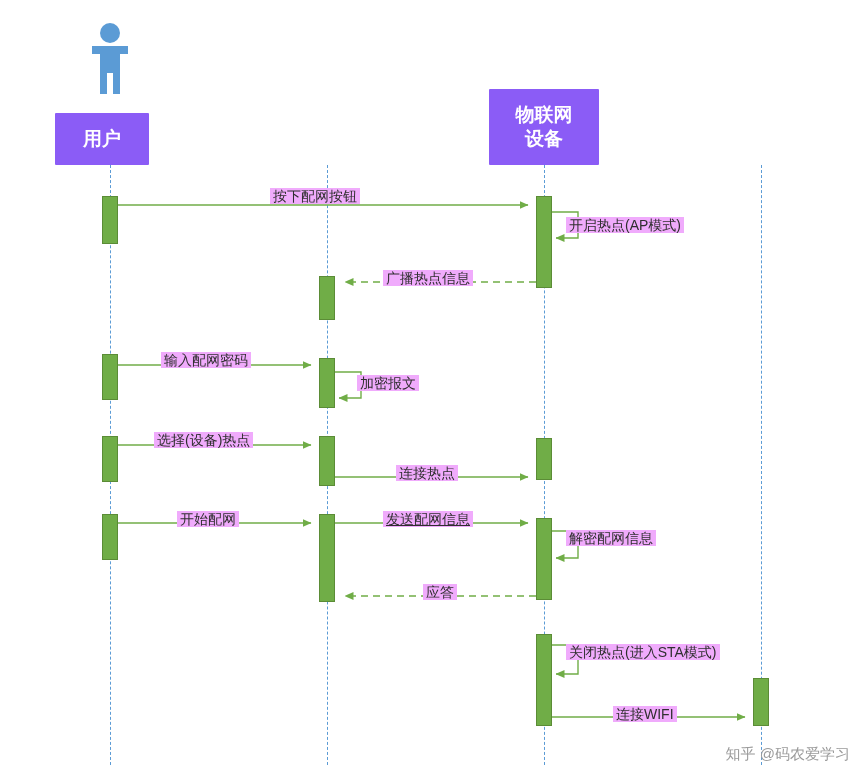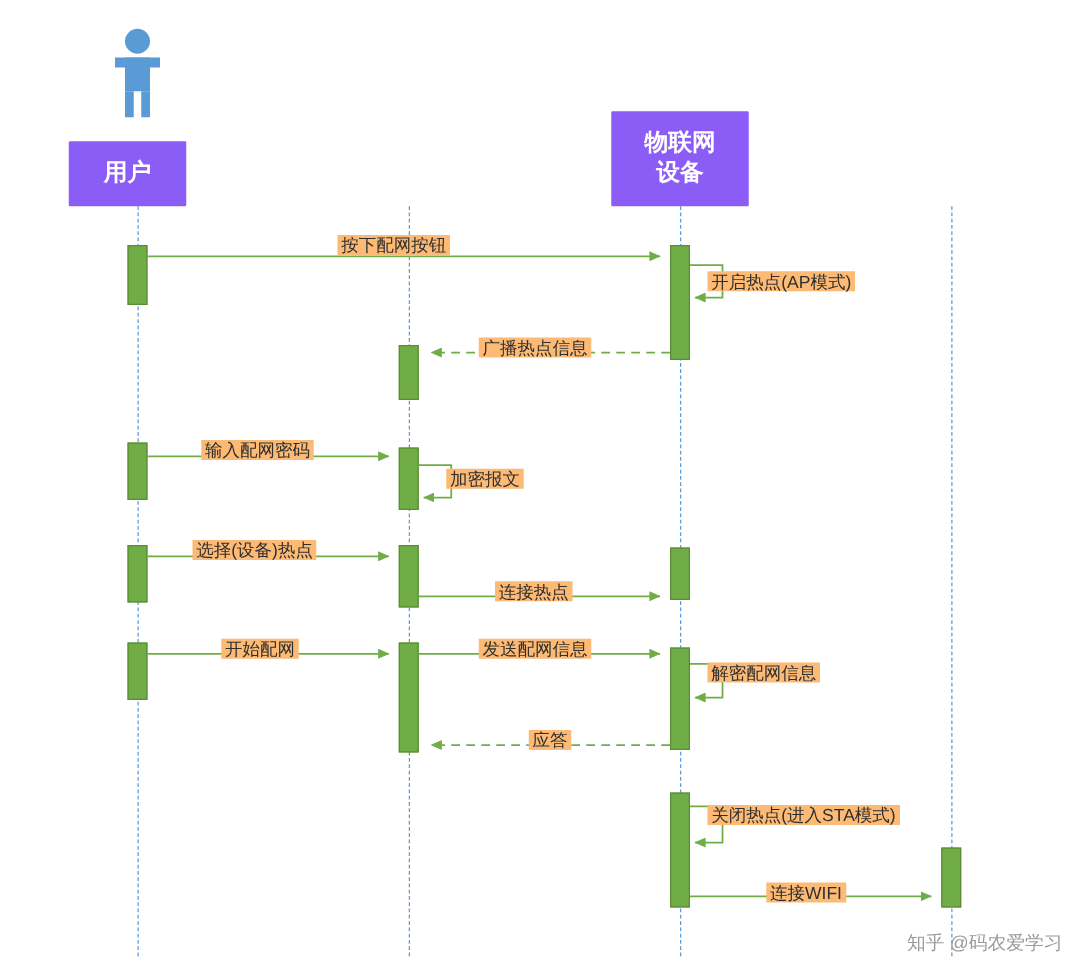--- a/index.html
+++ b/index.html
@@ -45,21 +45,21 @@
     position: absolute;
     background: #70ad47;
     border: 1px solid #5b8c36;
     box-sizing: border-box;
   }
   .msg-label {
     position: absolute;
     font-size: 14px;
     color: #2f2f2f;
     white-space: nowrap;
-    background: #fdba74;
+    background: #f0abfc;
     padding: 0 3px;
     line-height: 16px;
   }
   .arrow-svg {
     position: absolute;
     left: 0;
     top: 0;
     width: 864px;
     height: 772px;
     pointer-events: none;
@@ -167,21 +167,21 @@
   <div class="msg-label" style="left:161px; top:352px;">输入配网密码</div>
 
   <div class="msg-label" style="left:357px; top:375px;">加密报文</div>
 
   <div class="msg-label" style="left:154px; top:432px;">选择(设备)热点</div>
 
   <div class="msg-label" style="left:396px; top:465px;">连接热点</div>
 
   <div class="msg-label" style="left:177px; top:511px;">开始配网</div>
 
-  <div class="msg-label" style="left:383px; top:511px;">发送配网信息</div>
+  <div class="msg-label" style="left:383px; top:511px;text-decoration:underline;">发送配网信息</div>
 
   <div class="msg-label" style="left:566px; top:530px;">解密配网信息</div>
 
   <div class="msg-label" style="left:423px; top:584px;">应答</div>
 
   <div class="msg-label" style="left:566px; top:644px;">关闭热点(进入STA模式)</div>
 
   <div class="msg-label" style="left:613px; top:706px;">连接WIFI</div>
 
   <div class="watermark">

